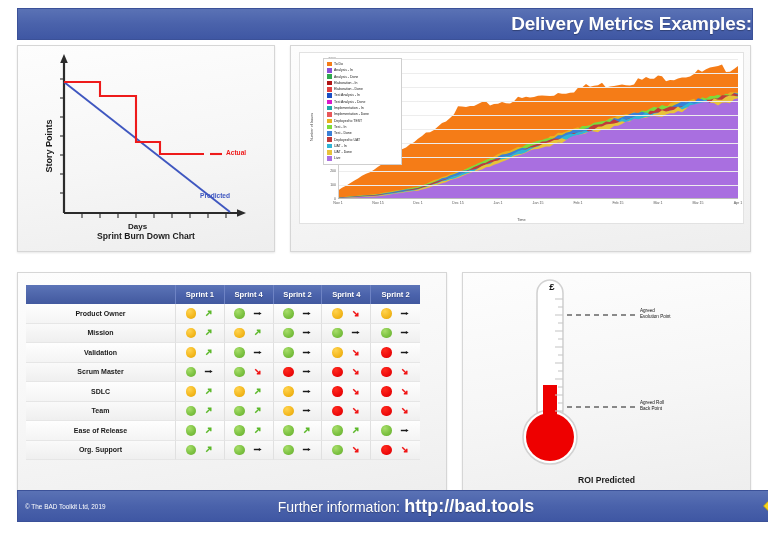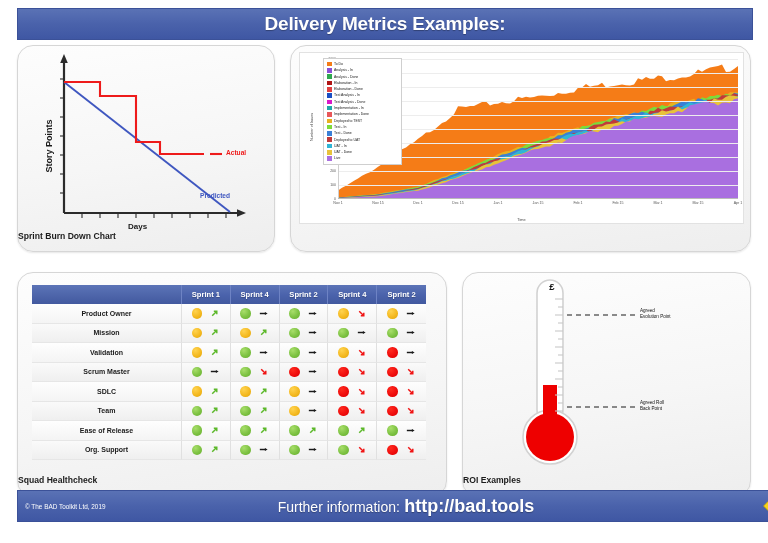--- a/index.html
+++ b/index.html
@@ -20,43 +20,44 @@
   .title-bar {
     position: absolute;
     left: 17px;
     top: 8px;
     width: 734px;
     height: 30px;
     background: linear-gradient(180deg, #5a72b5 0%, #4a62ab 50%, #3f57a3 100%);
     border: 1px solid #3b5198;
     display: flex;
     align-items: center;
-    justify-content: center;
+    justify-content: flex-end;
   }
   .title-bar .title-text {
     color: #ffffff;
     font-size: 19px;
     font-weight: bold;
     letter-spacing: -0.2px;
     text-shadow: 0 1px 1px rgba(0,0,0,0.30);
   }
 
   
   .panel {
     position: absolute;
     background: linear-gradient(172deg, #fdfdfd 0%, #f6f6f6 55%, #eeeeee 100%);
     border: 1px solid #d6d6d6;
-    border-radius: 16px;
+    border-radius: 0;
     box-shadow: 0 1px 2px rgba(0,0,0,0.10);
     box-sizing: border-box;
   }
   .panel-caption {
     position: absolute;
     left: 0;
     right: 0;
+    text-align: center;
     font-size: 8.6px;
     font-weight: bold;
     color: #1c1c1c;
   }
 
   
   #burndown-panel { left: 17px; top: 45px; width: 258px; height: 207px; }
   #burndown-panel .panel-caption { bottom: 10px; }
   .bd-svg { position: absolute; left: 0; top: 0; }
 
@@ -137,21 +138,21 @@
     color: #555;
     white-space: nowrap;
     transform: translateX(-50%);
   }
 
   
   #healthcheck-panel { left: 17px; top: 272px; width: 430px; height: 225px; }
   #healthcheck-panel .panel-caption { bottom: 11px; }
   .hc-table {
     position: absolute;
-    left: 14px;
+    left: 8px;
     top: 12px;
     width: 394px;
     border-collapse: separate;
     border-spacing: 0;
     table-layout: fixed;
   }
   .hc-table th {
     background: linear-gradient(180deg, #5c74b7 0%, #4a62ab 55%, #42599f 100%);
     color: #ffffff;
     font-size: 7.6px;
@@ -813,21 +814,20 @@
             <div class="hc-cell-inner">
               <span class="rag red"></span>
               <svg viewBox="0 0 24 24" class="arr">
                 <path d="M7 7 L17 17 M17 10.5 L17 17 L10.5 17" fill="none" stroke="#f01414" stroke-width="3.2" stroke-linecap="butt"></path>
               </svg>
             </div>
           </td>
         </tr>
       </tbody>
   </table>
-  <div class="panel-caption">Squad Healthcheck</div>
 </div>
 
 <div class="panel" id="roi-panel">
   <svg class="roi-svg" width="289" height="225" viewBox="0 0 289 225">
 
     <rect x="74" y="7" width="26" height="143" rx="13" fill="#ffffff" stroke="#d2d2d2" stroke-width="1.6"></rect>
 
     <circle cx="87" cy="164" r="27" fill="#ffffff" stroke="#d2d2d2" stroke-width="1.6"></circle>
 
     <circle cx="87" cy="164" r="24" fill="#ee0000"></circle>
@@ -858,21 +858,21 @@
   </svg>
   <div style="position:absolute;left:76px;top:8px;width:26px;text-align:center;font-size:9.5px;font-weight:bold;color:#111;">£</div>
   <div class="roi-mark-label" style="left:177px;top:35px;">
     <span>Agreed</span><br>
     <span>Evolution Point</span>
   </div>
   <div class="roi-mark-label" style="left:177px;top:127px;">
     <span>Agreed Roll</span><br>
     <span>Back Point</span>
   </div>
-  <div class="panel-caption">ROI Examples</div>
+  <div class="panel-caption">ROI Predicted</div>
 </div>
 
 <div class="footer-bar">
   <span class="footer-copy">© The BAD Toolkit Ltd, 2019</span>
   <div class="footer-center">
     <span class="footer-further">Further information:</span>
     <span class="footer-url">http://bad.tools</span>
   </div>
   <svg class="footer-logo" viewBox="0 0 40 40">
     <polygon points="20,1 39,20 20,39 1,20" fill="#f7d417" stroke="#c8a800" stroke-width="1.4"></polygon>

